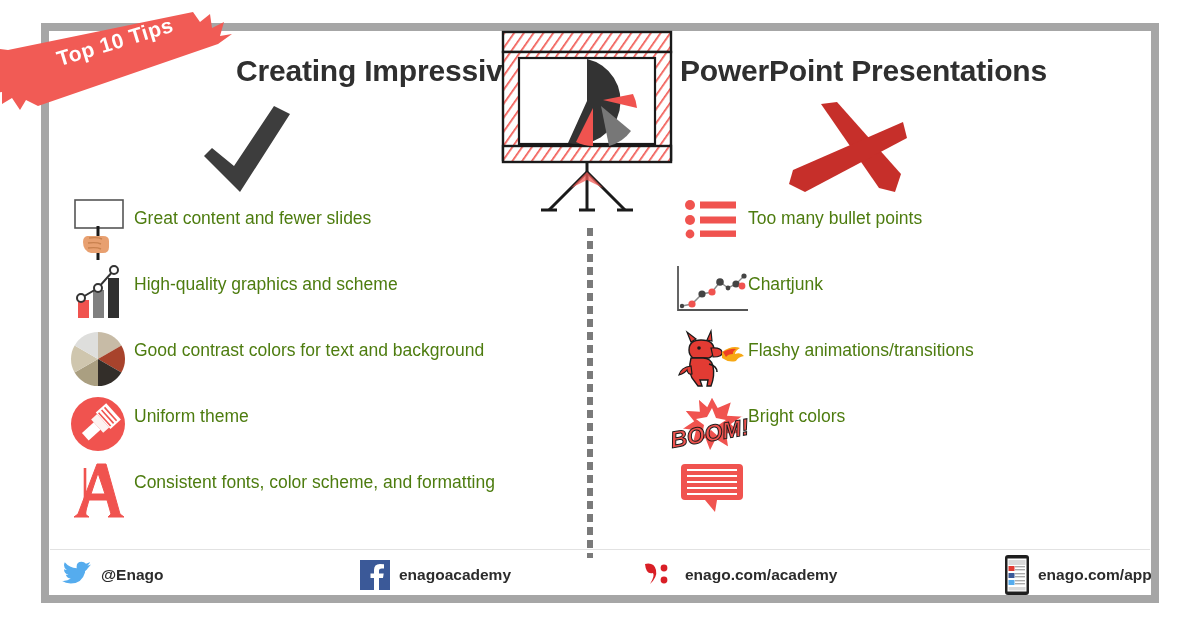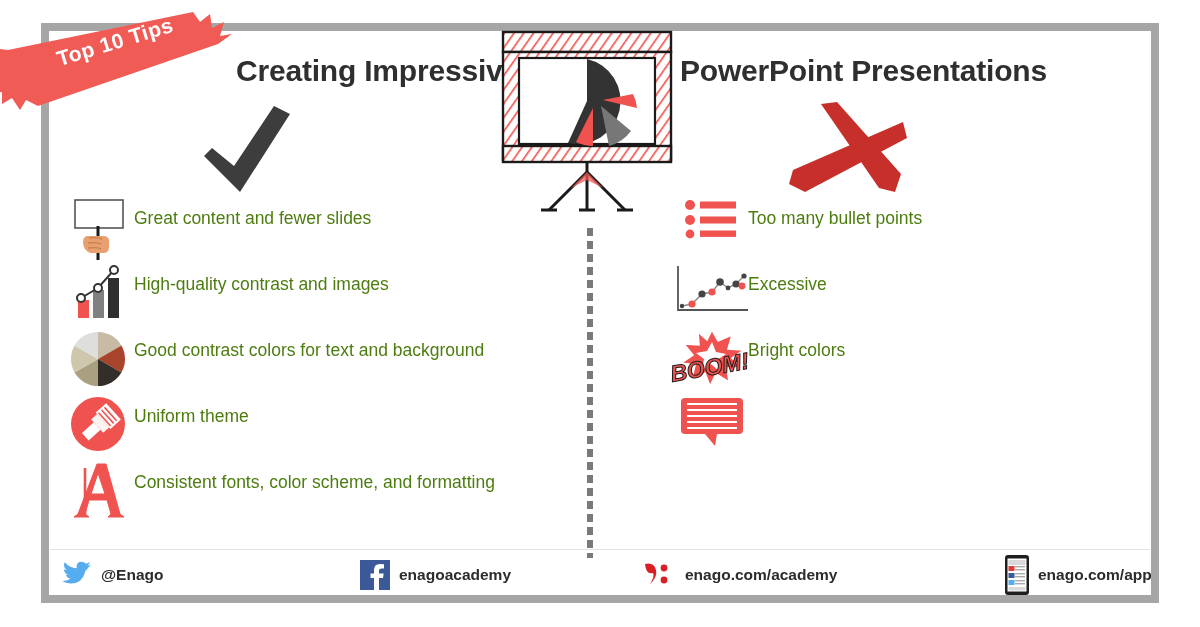--- a/index.html
+++ b/index.html
@@ -201,21 +201,21 @@
         <svg width="52" height="56" viewBox="0 0 52 56">
           <rect x="6" y="36" width="11" height="18" fill="#f0534f"></rect>
           <rect x="21" y="26" width="11" height="28" fill="#808080"></rect>
           <rect x="36" y="14" width="11" height="40" fill="#2f2f2f"></rect>
           <polyline points="9,34 26,24 42,6" fill="none" stroke="#333333" stroke-width="2"></polyline>
           <circle cx="9" cy="34" r="4" fill="#ffffff" stroke="#333333" stroke-width="2"></circle>
           <circle cx="26" cy="24" r="4" fill="#ffffff" stroke="#333333" stroke-width="2"></circle>
           <circle cx="42" cy="6" r="4" fill="#ffffff" stroke="#333333" stroke-width="2"></circle>
         </svg>
       </div>
-      <div class="row-txt">High-quality contrast and images</div>
+      <div class="row-txt">High-quality graphics and scheme</div>
     </div>
 
     <div class="row">
       <div class="row-ico">
         <svg width="58" height="58" viewBox="0 0 58 58">
           <g transform="translate(29,29)">
             <path d="M0,0 L0,-27 A27,27 0 0,1 23.4,-13.5 Z" fill="#c7bba6"></path>
             <path d="M0,0 L23.4,-13.5 A27,27 0 0,1 23.4,13.5 Z" fill="#a8432c"></path>
             <path d="M0,0 L23.4,13.5 A27,27 0 0,1 0,27 Z" fill="#332e29"></path>
             <path d="M0,0 L0,27 A27,27 0 0,1 -23.4,13.5 Z" fill="#aa9f81"></path>
@@ -282,23 +282,47 @@
           <circle cx="18" cy="40" r="3.6" fill="#f0534f"></circle>
           <circle cx="28" cy="30" r="3.6" fill="#444444"></circle>
           <circle cx="38" cy="28" r="3.6" fill="#f0534f"></circle>
           <circle cx="46" cy="18" r="3.8" fill="#444444"></circle>
           <circle cx="54" cy="24" r="2.4" fill="#444444"></circle>
           <circle cx="62" cy="20" r="3.6" fill="#444444"></circle>
           <circle cx="68" cy="22" r="3.4" fill="#f0534f"></circle>
           <circle cx="70" cy="12" r="2.6" fill="#444444"></circle>
         </svg>
       </div>
-      <div class="row-txt">Excessive</div>
-    </div>
-
+      <div class="row-txt">Chartjunk</div>
+    </div>
+
+    <div class="row">
+      <div class="row-ico">
+        <svg width="70" height="60" viewBox="0 0 70 60">
+
+          <path d="M14,12 L10,2 L19,9 Z" fill="#e23b33" stroke="#1a1a1a" stroke-width="1.2"></path>
+          <path d="M30,10 L34,1 L35,11 Z" fill="#e23b33" stroke="#1a1a1a" stroke-width="1.2"></path>
+
+          <path d="M12,20 q0,-10 12,-10 q13,0 13,10 q0,6 -5,8 l-16,0 q-4,-3 -4,-8 Z" fill="#e23b33" stroke="#1a1a1a" stroke-width="1.4"></path>
+
+          <path d="M34,18 q10,-1 11,4 q1,5 -9,5 Z" fill="#e23b33" stroke="#1a1a1a" stroke-width="1.2"></path>
+          <circle cx="22" cy="18" r="1.8" fill="#1a1a1a"></circle>
+
+          <path d="M14,28 q-3,12 1,20 l6,8 l4,0 l-2,-6 l8,0 l-1,6 l4,0 q4,-10 2,-20 q-2,-8 -10,-8 Z" fill="#e23b33" stroke="#1a1a1a" stroke-width="1.4"></path>
+
+          <path d="M14,36 q-10,1 -12,9 q6,-2 8,-5 q1,5 5,4 Z" fill="#e23b33" stroke="#1a1a1a" stroke-width="1.2"></path>
+
+          <path d="M32,34 q8,2 8,8" stroke="#1a1a1a" stroke-width="1.6" fill="none"></path>
+
+          <path d="M45,22 q10,-7 18,-4 q-5,3 -5,6 q6,-2 9,2 q-6,1 -8,5 q-7,2 -14,-3 Z" fill="#f7a815"></path>
+          <path d="M46,22 q8,-4 13,-3 q-4,3 -3,5 q-5,0 -7,3 Z" fill="#ef3e23"></path>
+        </svg>
+      </div>
+      <div class="row-txt">Flashy animations/transitions</div>
+    </div>
 
     <div class="row">
       <div class="row-ico">
         <svg width="76" height="58" viewBox="0 0 76 58">
 
           <path d="M38,0 L44,11 L58,5 L54,19 L70,20 L58,28 L68,38 L53,38 L55,52 L42,44 L36,56
                    L31,43 L18,48 L21,35 L7,33 L19,25 L10,14 L25,15 L24,2 L33,10 Z" fill="#f0534f" stroke="#ffffff" stroke-width="1.6"></path>
           <path d="M38,12 L42,22 L52,24 L43,30 L45,41 L37,34 L28,40 L30,29 L22,23 L33,21 Z" fill="#ffffff"></path>
 
           <g transform="translate(-2,30)">

